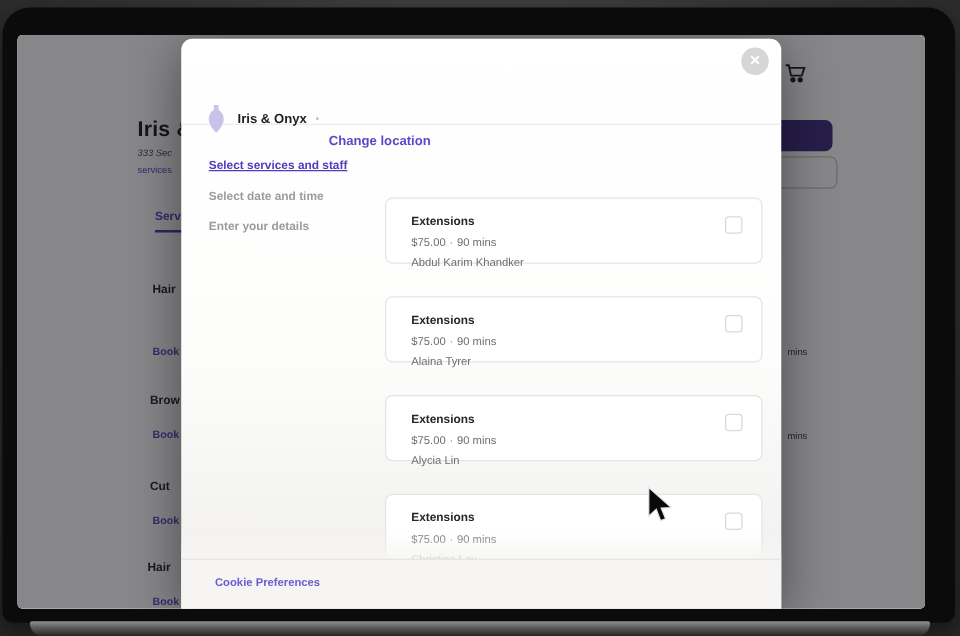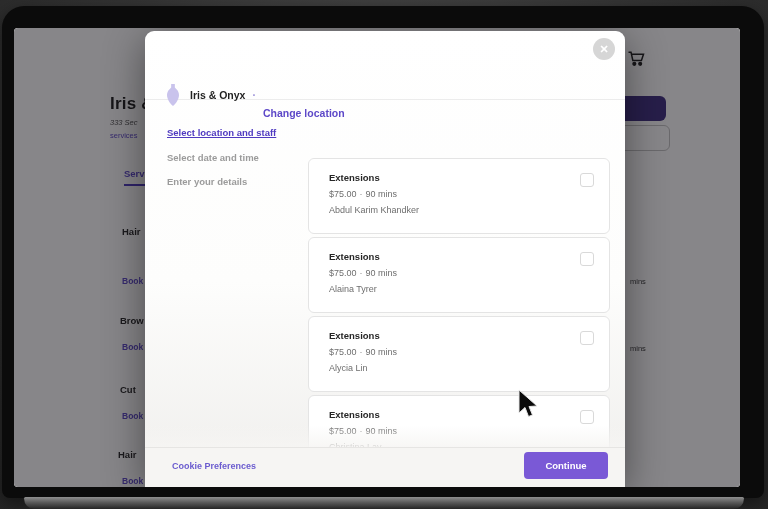--- a/index.html
+++ b/index.html
@@ -50,21 +50,21 @@
   .biz-sep { font-size:10.5px; color:#9a8fd8; font-weight:700; }
   .change-loc { font-size:10.5px; font-weight:600; color:#5d48c8; cursor:pointer;margin-top:36px; }
 
   .steps { position:absolute; left:22px; top:96px; width:130px; }
   .step { position:absolute; left:0; white-space:nowrap; font-size:9.5px; cursor:pointer; }
   .step.active { color:#4f3ac0; font-weight:700; text-decoration:underline; }
   .step.idle { color:#9b9b9b; font-weight:600; }
 
   .modal-heading { position:absolute; left:165px; top:92px; font-size:13.5px; font-weight:700; color:#171717; }
 
-  .svc-card { position:absolute; left:163px; width:302px; height:76px; background:#fff;
+  .svc-card { position:absolute; left:163px; width:302px; height:53px; background:#fff;
               border:1px solid #e4e4e4; border-radius:6px; cursor:pointer; }
   .svc-name { position:absolute; left:20px; top:13px; font-size:9.5px; font-weight:700; color:#262626; }
   .svc-meta { position:absolute; left:20px; top:30px; font-size:9px; color:#6e6e6e; }
   .svc-meta .dot { margin:0 3px; color:#8a8a8a; }
   .svc-staff { position:absolute; left:20px; top:46px; font-size:9px; color:#6e6e6e; }
   .svc-check { position:absolute; right:15px; top:14px; width:14px; height:14px;
                border:1.5px solid #d9d9d9; border-radius:3px; background:#fff; cursor:pointer; }
 
   .footer-fade { position:absolute; left:0; top:394px; width:100%; height:22px;
                  background:linear-gradient(180deg, rgba(246,245,243,0), rgba(246,245,243,.85)); pointer-events:none; }
@@ -124,21 +124,21 @@
             <path d="M8 1h4v4l2 2c1.5 1.5 2.5 3.5 2.5 6 0 4.5-3 9-6.5 12C6.5 22 3.5 17.5 3.5 13c0-2.5 1-4.5 2.5-6l2-2z"></path>
           </svg>
           <span class="biz-name">Iris &amp; Onyx</span>
           <span class="biz-sep">·</span>
           <span class="change-loc">Change location</span>
         </div>
       </div>
       <button class="modal-close"><span>✕</span></button>
 
       <div class="steps">
-        <div class="step active" style="top:0;">Select location and staff</div>
+        <div class="step active" style="top:0;">Select services and staff</div>
         <div class="step idle" style="top:25px;">Select date and time</div>
         <div class="step idle" style="top:49px;text-align:center;">Enter your details</div>
       </div>
 
 
       <div class="svc-card" style="top:127px;">
         <div class="svc-name">Extensions</div>
         <div class="svc-meta"><span>$75.00</span><span class="dot">·</span><span>90 mins</span></div>
         <div class="svc-staff">Abdul Karim Khandker</div>
         <div class="svc-check"></div>
@@ -161,21 +161,20 @@
       <div class="svc-card" style="top:364px;">
         <div class="svc-name">Extensions</div>
         <div class="svc-meta"><span>$75.00</span><span class="dot">·</span><span>90 mins</span></div>
         <div class="svc-staff">Christina Lay</div>
         <div class="svc-check"></div>
       </div>
 
       <div class="footer-fade"></div>
       <div class="modal-footer">
         <span class="cookie-link">Cookie Preferences</span>
-        <button class="continue-btn">Continue</button>
       </div>
     </div>
   </div>
 
   <svg class="cursor" viewBox="0 0 22 33">
     <path d="M2 1 L2 24 L8 18.5 L11.5 27.5 L15.5 26 L12 17.5 L20 17 Z" fill="#0a0a0a" stroke="#e8e8e8" stroke-width="1"></path>
   </svg>
 </div>
 
 </body></html>

